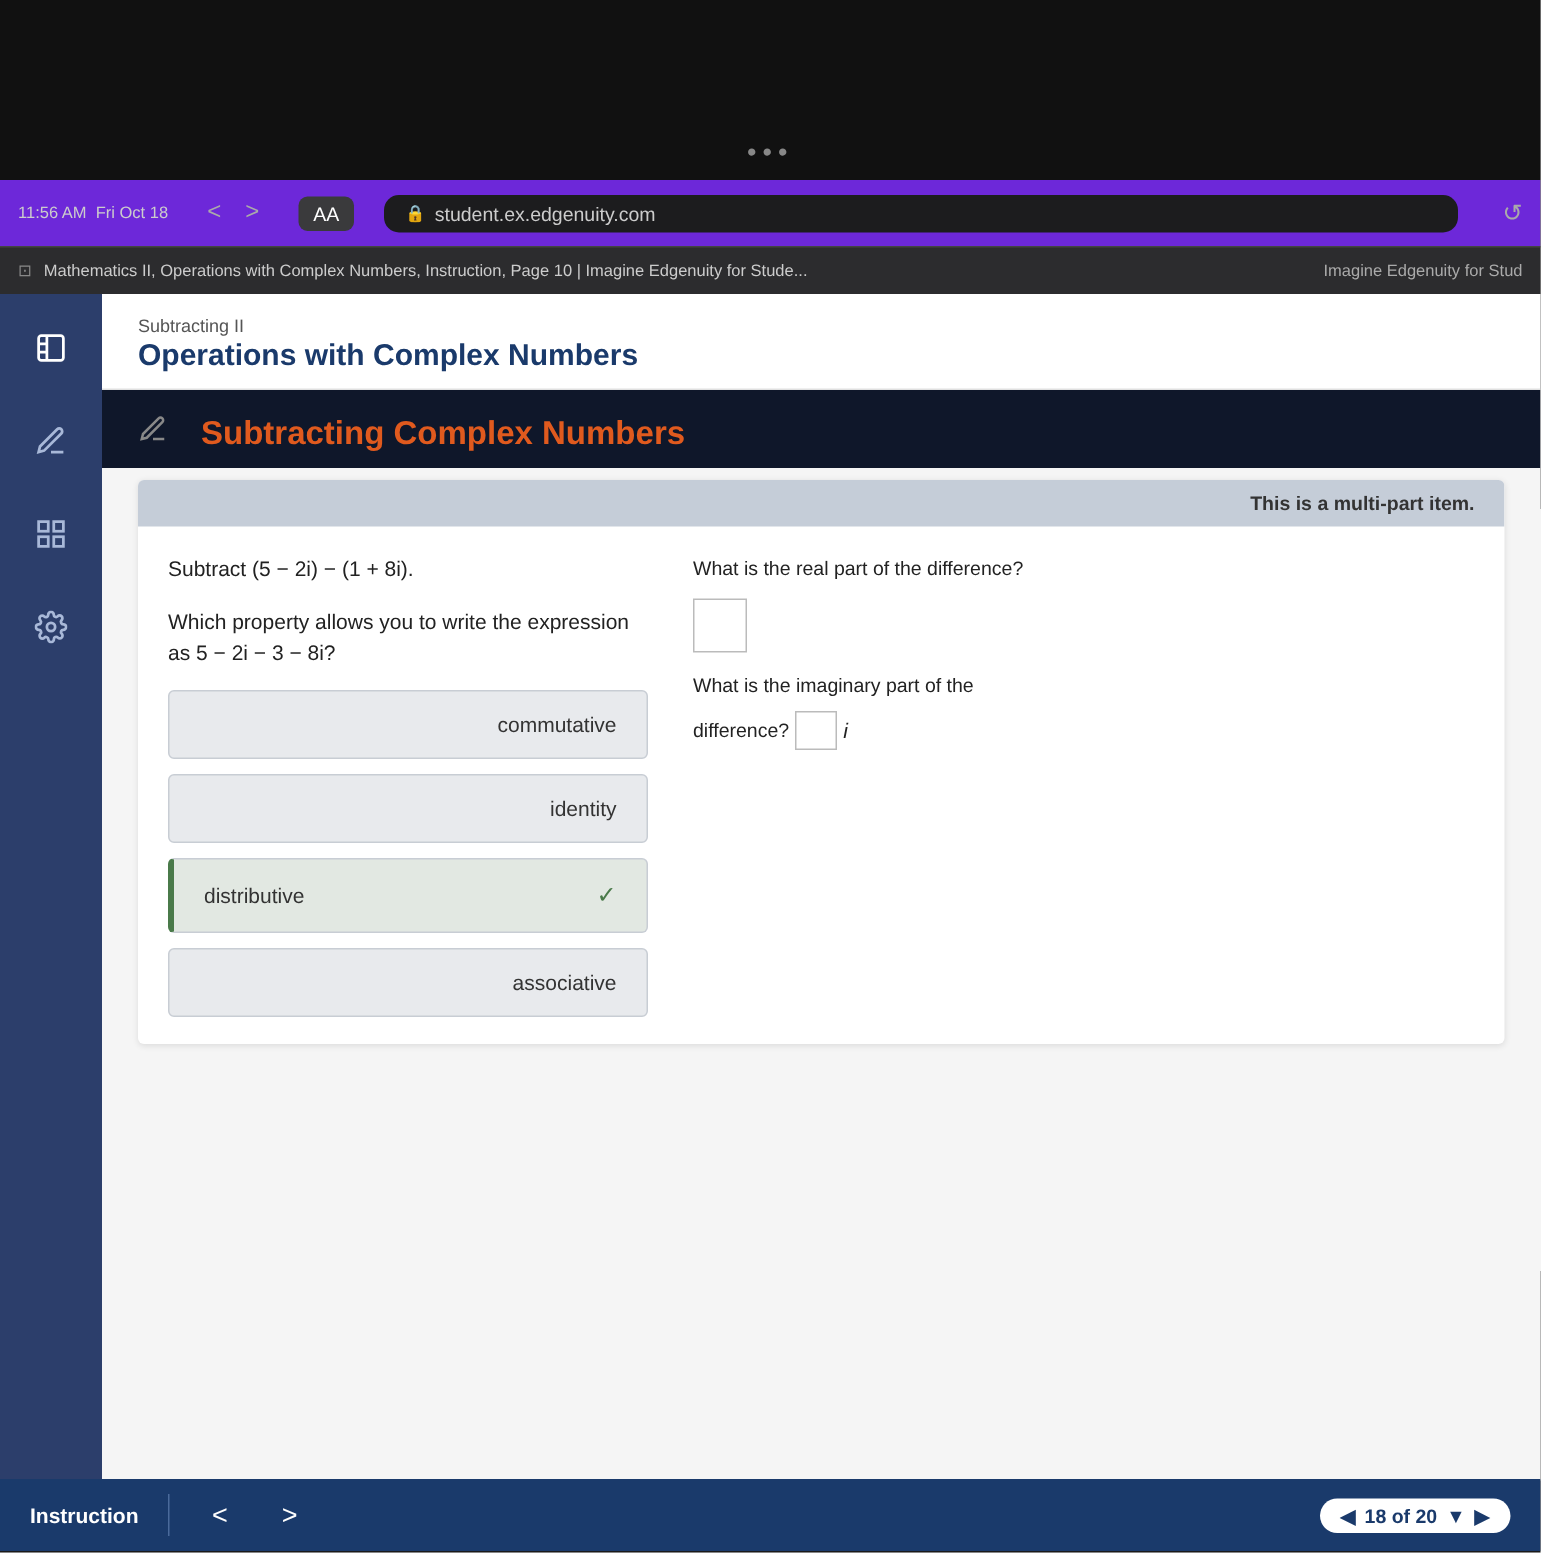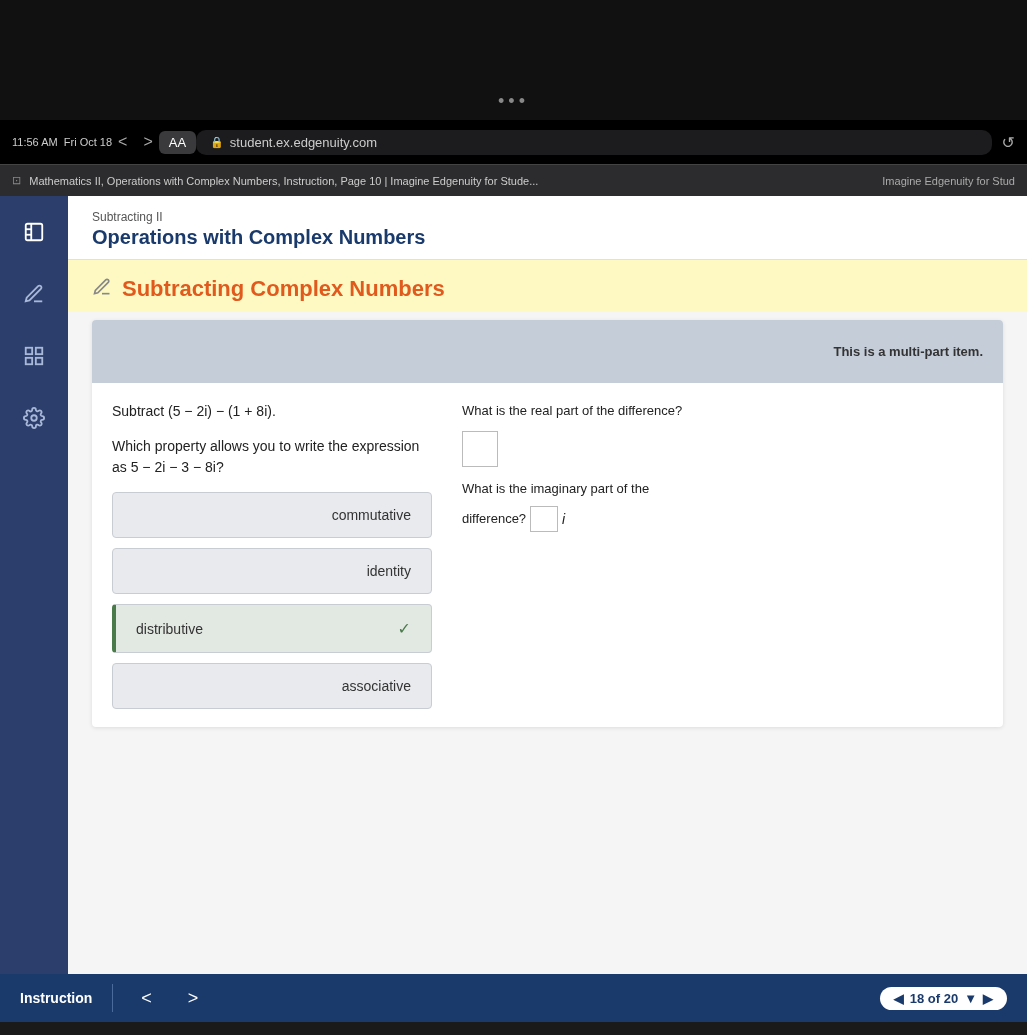--- a/index.html
+++ b/index.html
@@ -22,25 +22,25 @@
       padding-bottom: 8px;
     }
     .dots {
       color: #888;
       font-size: 18px;
       letter-spacing: 4px;
     }
 
     
     .browser-chrome {
-      background: #000000;
+      background: #6d28d9;
       padding: 6px 12px;
       display: flex;
       align-items: center;
-      gap: 0;
+      gap: 20px;
       height: 44px;
     }
     .time-info {
       color: #ccc;
       font-size: 11px;
       white-space: nowrap;
     }
     .nav-btn {
       color: #aaa;
       font-size: 16px;
@@ -159,24 +159,24 @@
     }
     .course-title {
       color: #1a3a6b;
       font-size: 20px;
       font-weight: 700;
     }
 
     
     .section-header {
       padding: 16px 24px 10px 24px;
-      background: #fef9c3;
-      display: flex;
-      align-items: flex-end;
-      gap: 10px;
+      background: #0f172a;
+      display: flex;
+      align-items: flex-start;
+      gap: 22px;
     }
     .pencil-icon {
       color: #888;
       font-size: 18px;
     }
     .section-title {
       color: #e05a1e;
       font-size: 22px;
       font-weight: 700;
     }
@@ -184,21 +184,21 @@
     
     .question-card {
       margin: 8px 24px 0 24px;
       background: #fff;
       border-radius: 4px;
       box-shadow: 0 1px 4px rgba(0,0,0,0.1);
       overflow: hidden;
     }
     .multi-part-banner {
       background: #c5cdd8;
-      padding: 24px 20px;
+      padding: 8px 20px;
       font-size: 13px;
       font-weight: 600;
       color: #333;
       text-align: right;
     }
     .question-body {
       padding: 18px 20px;
       display: flex;
       gap: 30px;
     }
@@ -280,21 +280,21 @@
 
     
     .bottom-bar {
       background: #1a3a6b;
       height: 48px;
       display: flex;
       align-items: center;
       padding: 0 20px;
       gap: 20px;
       position: absolute;
-      bottom: 13px;
+      bottom: 1px;
       left: 0;
       right: 0;
       justify-content: space-between;
     }
     .instruction-label {
       color: #fff;
       font-size: 14px;
       font-weight: 600;
     }
     .nav-divider {

